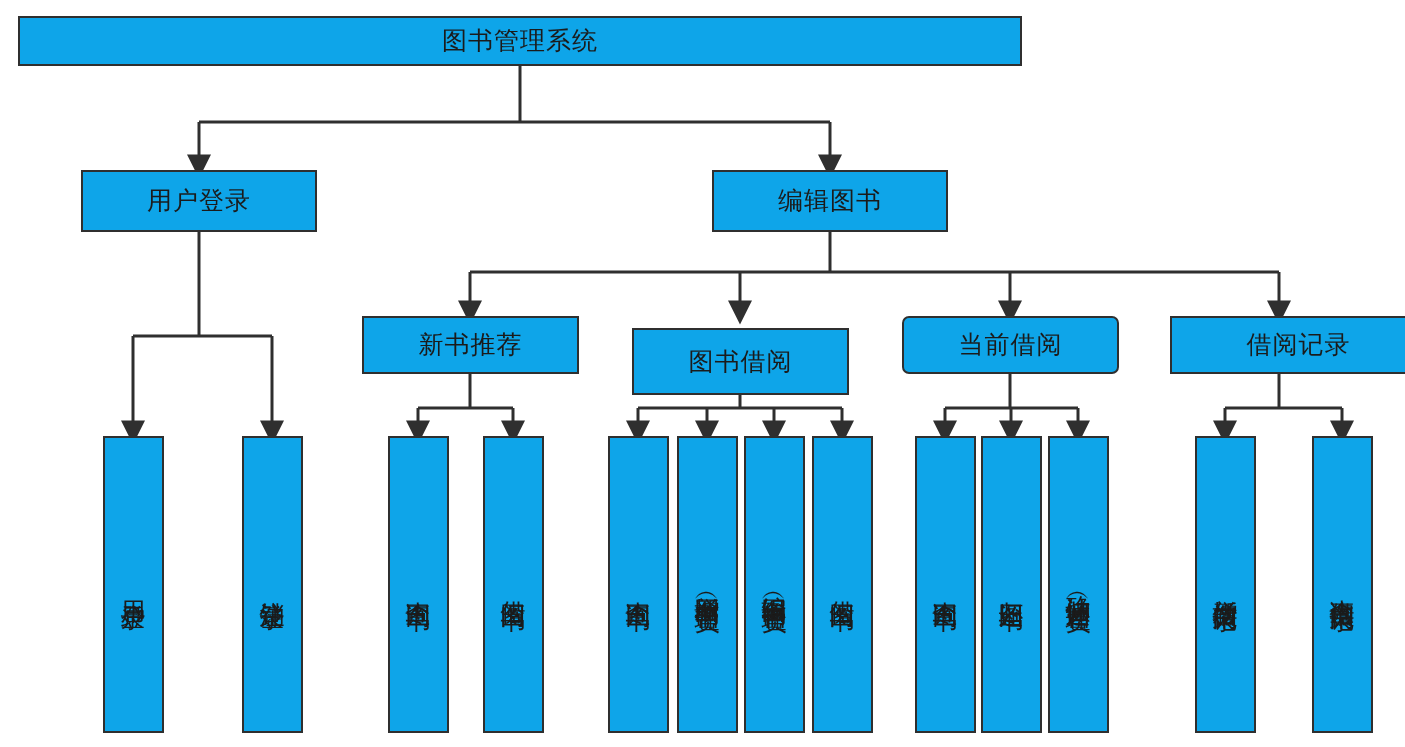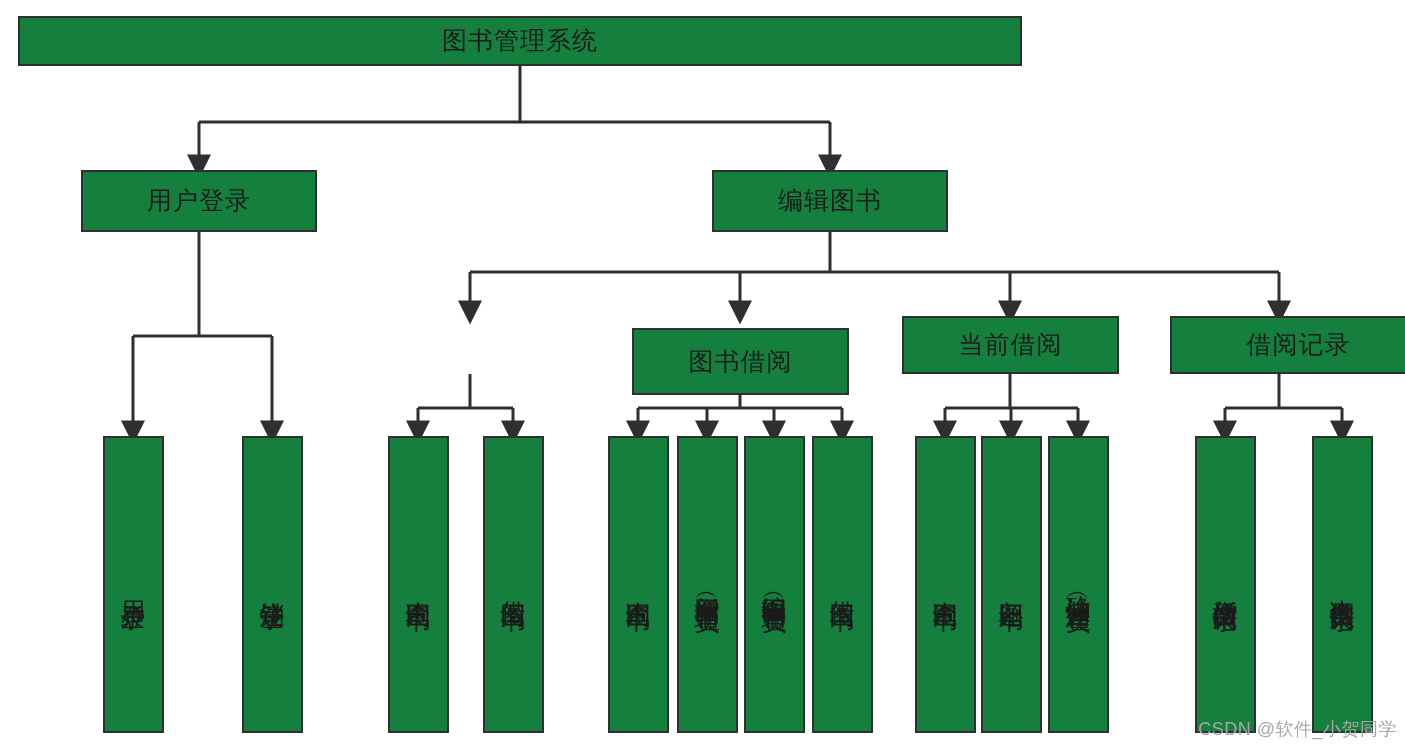--- a/index.html
+++ b/index.html
@@ -21,21 +21,21 @@
     position: absolute;
     left: 0;
     top: 0;
     width: 1405px;
     height: 747px;
     pointer-events: none;
   }
   .node {
     position: absolute;
     box-sizing: border-box;
-    background: #15803d;
+    background: #0ea5e9;
     border: 2px solid #2f2f2f;
     display: flex;
     align-items: center;
     justify-content: center;
     color: #1b1b1b;
   }
   .node.horiz {
     font-size: 25px;
     letter-spacing: 1px;
     line-height: 1.1;
@@ -126,26 +126,29 @@
   </div>
 
   <div class="node horiz" style="left:81px; top:170px; width:236px; height:62px;">
     <span>用户登录</span>
   </div>
 
   <div class="node horiz" style="left:712px; top:170px; width:236px; height:62px;">
     <span>编辑图书</span>
   </div>
 
+  <div class="node horiz" style="left:362px; top:316px; width:217px; height:58px;">
+    <span>新书推荐</span>
+  </div>
 
   <div class="node horiz" style="left:632px; top:328px; width:217px; height:67px;">
     <span>图书借阅</span>
   </div>
 
-  <div class="node horiz" style="left:902px; top:316px; width:217px; height:58px;">
+  <div class="node horiz" style="left:902px; top:316px; width:217px; height:58px;border-radius:7px;">
     <span>当前借阅</span>
   </div>
 
   <div class="node horiz" style="left:1170px; top:316px; width:257px; height:58px;">
     <span>借阅记录</span>
   </div>
 
   <div class="node vert" style="left:103px; top:436px; width:61px; height:297px;">
     <span>用户登录</span>
   </div>
@@ -191,15 +194,14 @@
   </div>
 
   <div class="node vert" style="left:1195px; top:436px; width:61px; height:297px;">
     <span>新增借阅记录</span>
   </div>
 
   <div class="node vert" style="left:1312px; top:436px; width:61px; height:297px;">
     <span>查询借阅记录</span>
   </div>
 
-  <div id="watermark">CSDN @软件_小贺同学</div>
 
 </div>
 
 </body></html>

